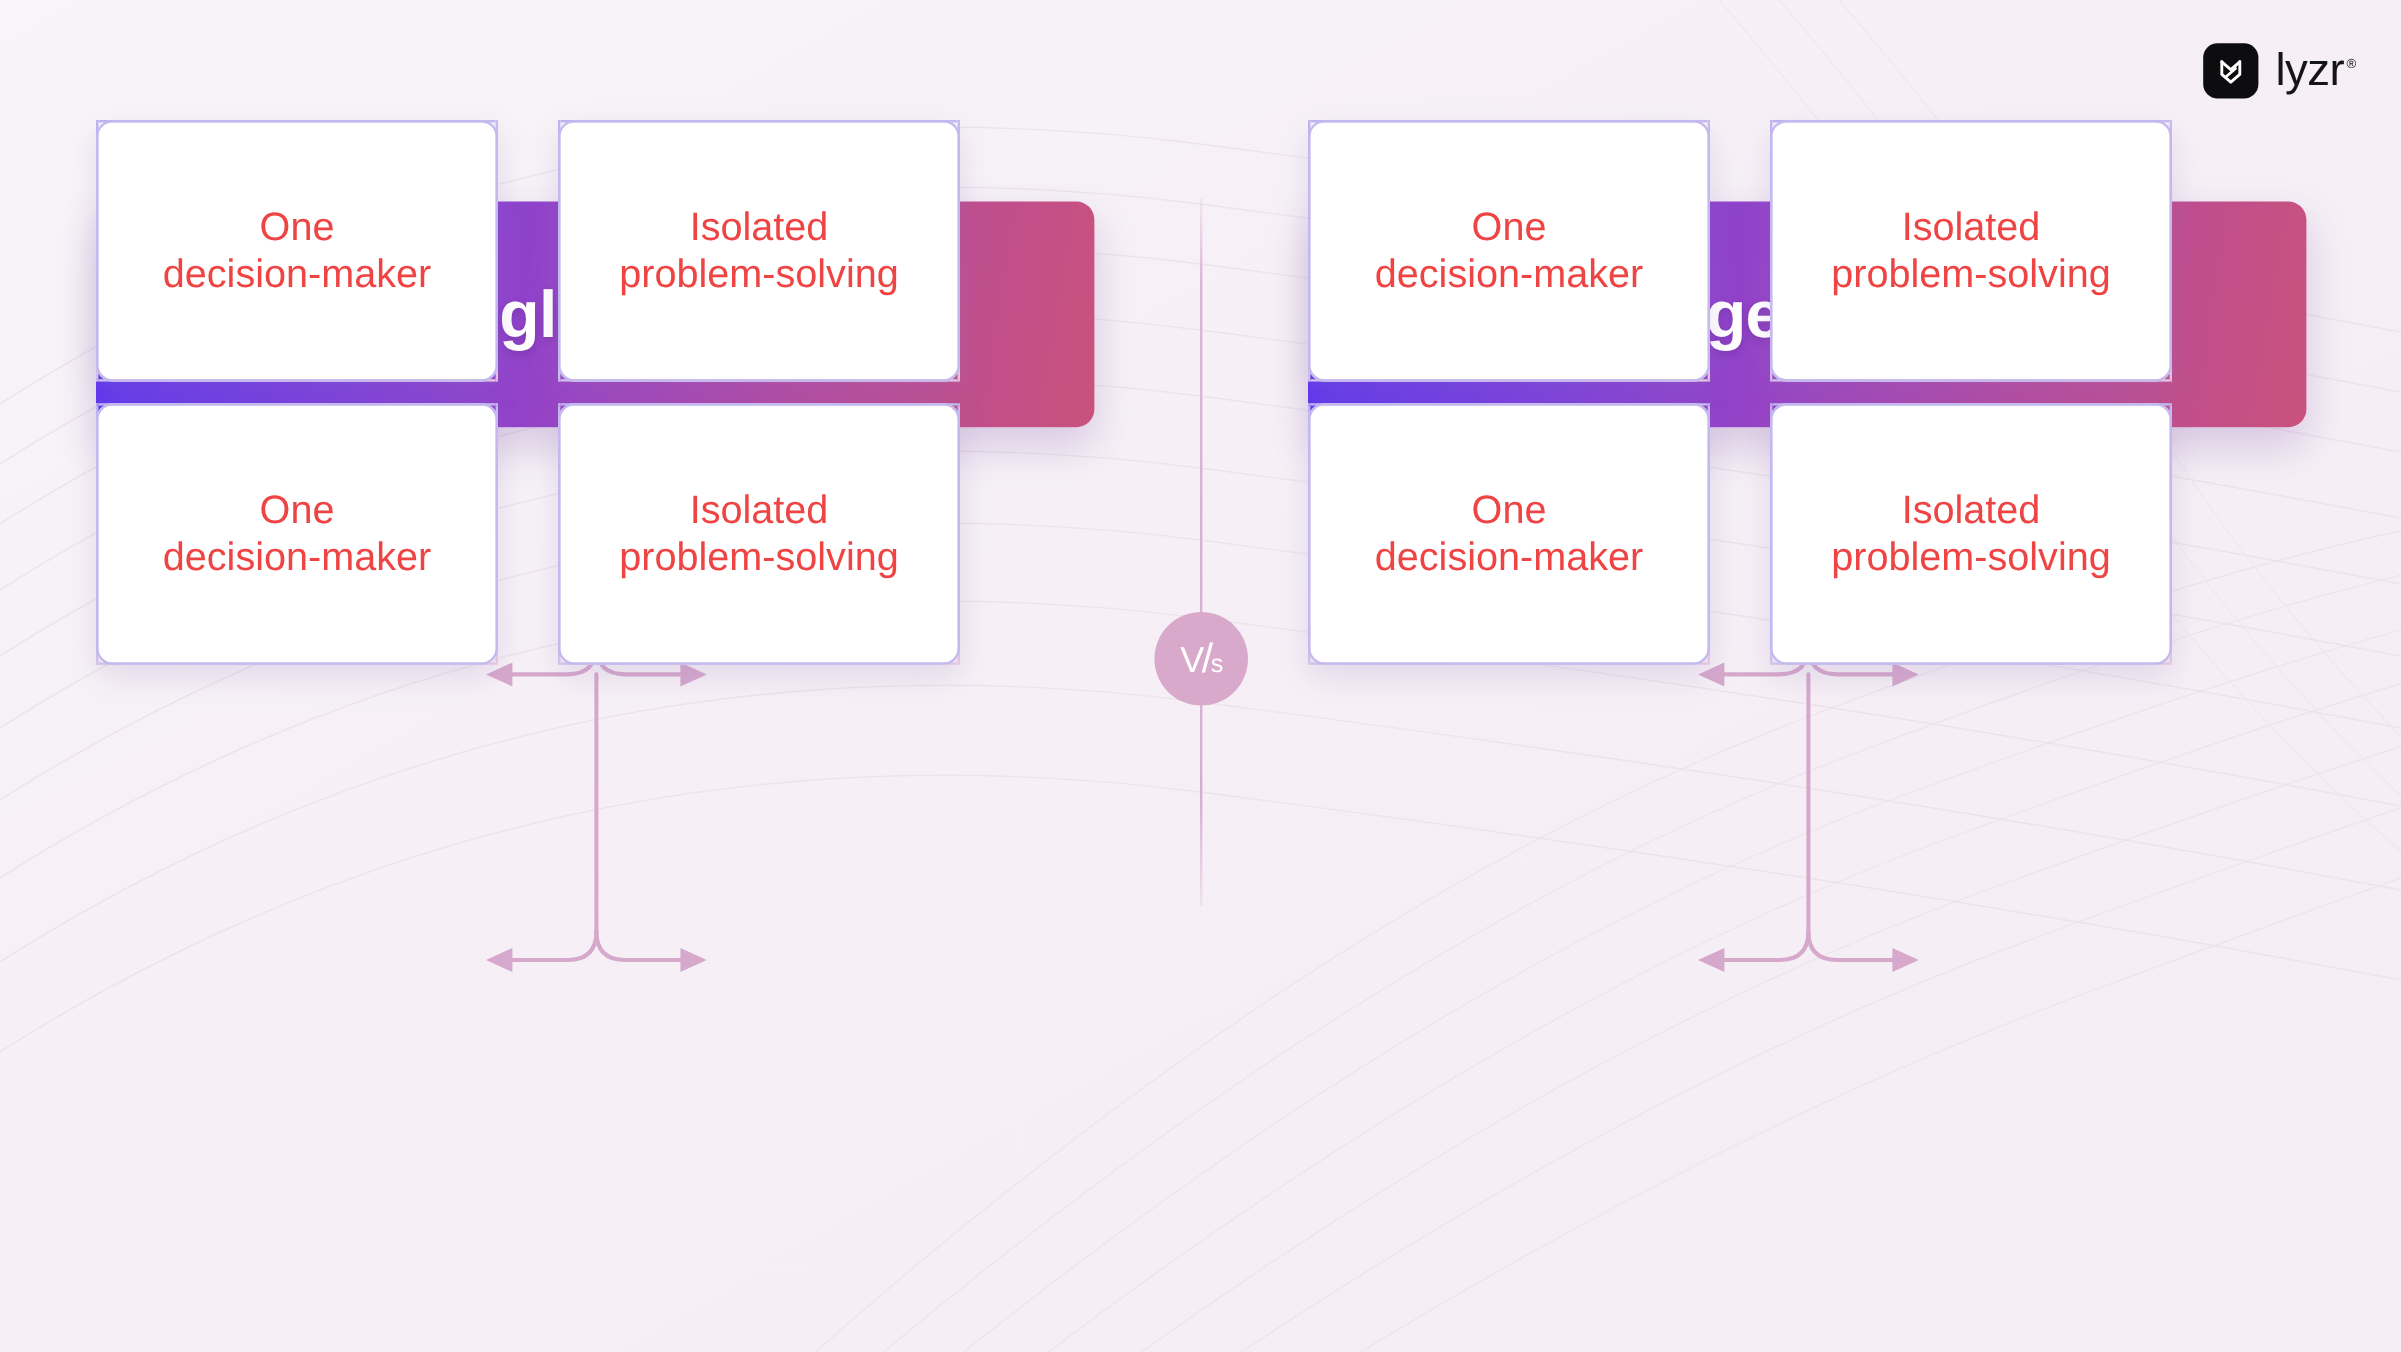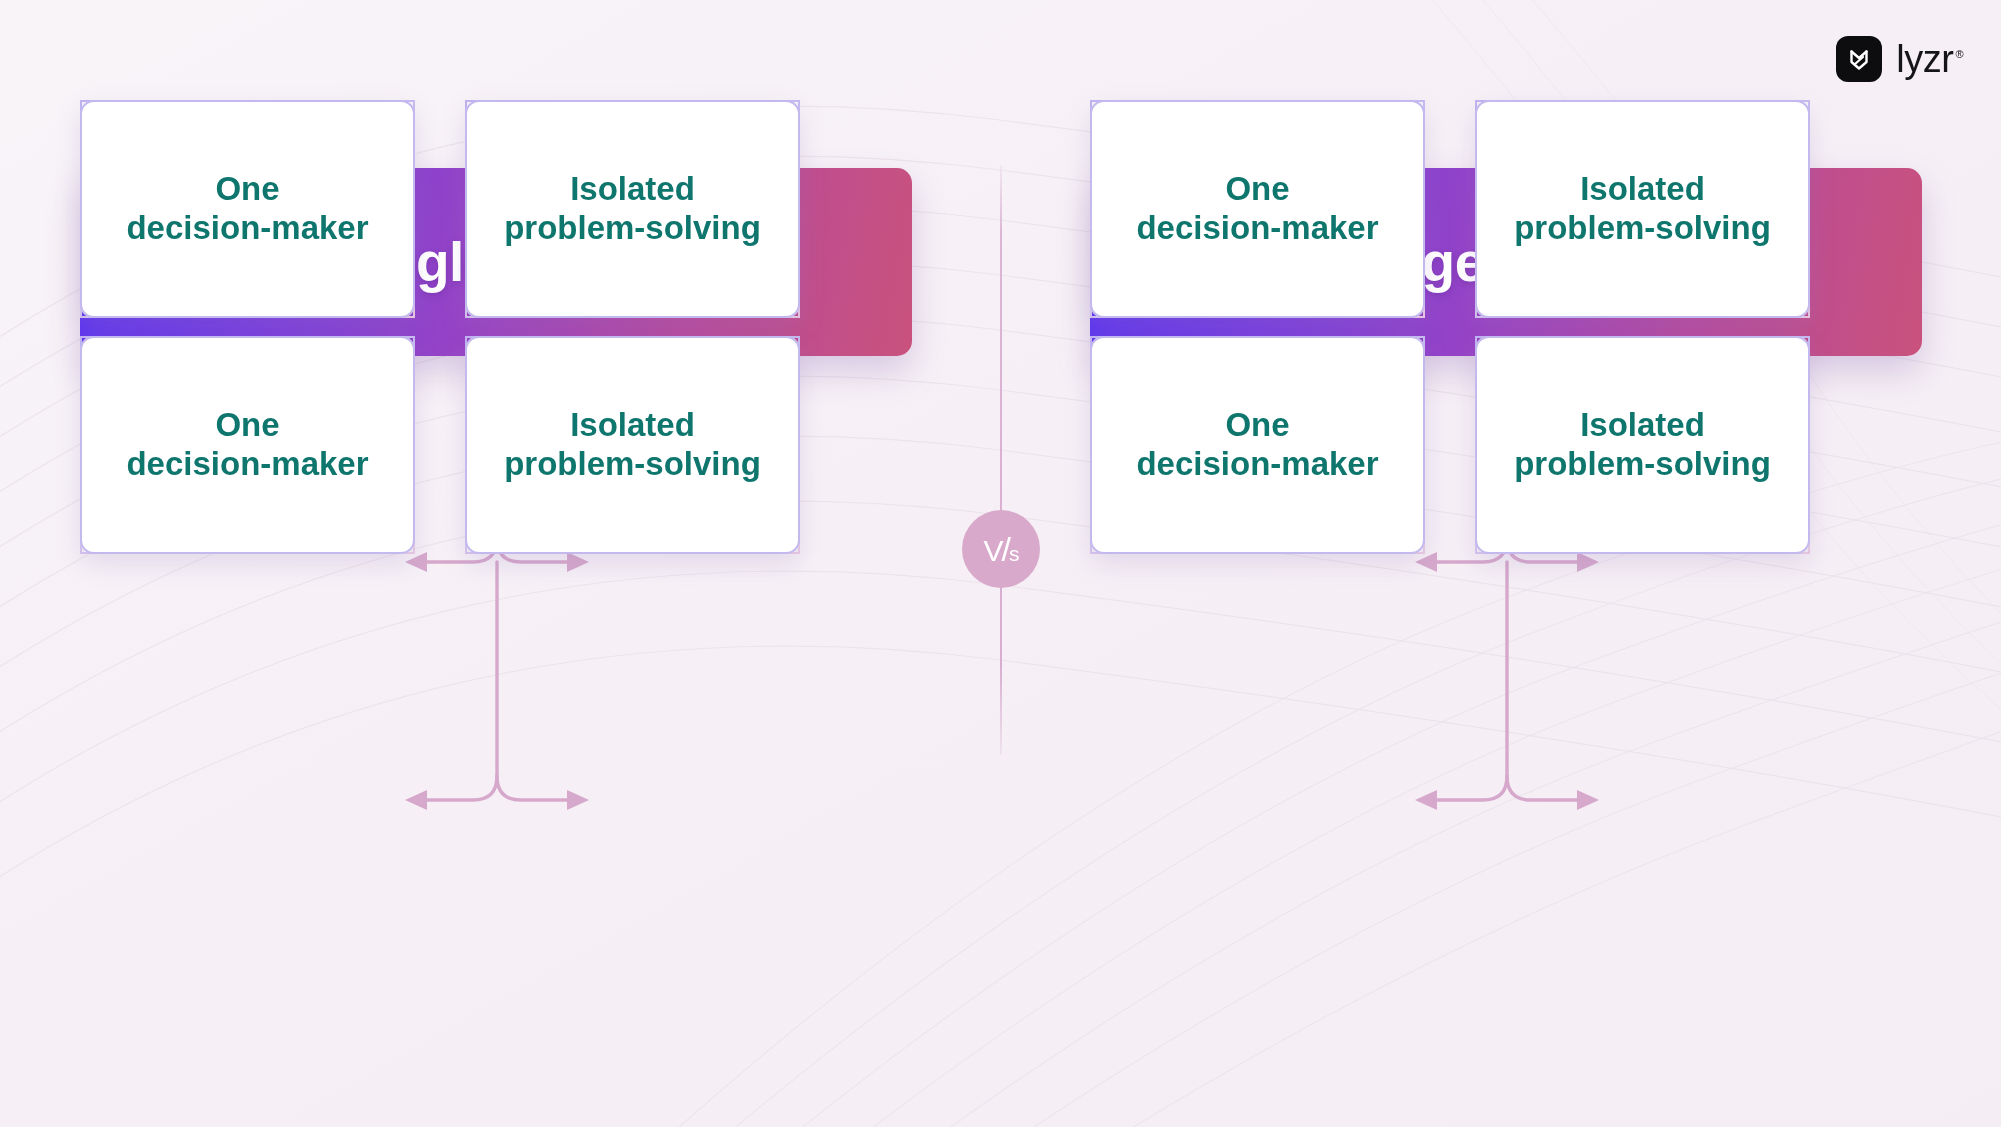--- a/index.html
+++ b/index.html
@@ -90,22 +90,22 @@
   }
   .card-inner {
     position:absolute; inset:-2px;
     border-radius:14px;
     border:2px solid #c3b9ef;
     pointer-events:none;
   }
   .card-text {
     font-size:33px;
     line-height:1.18;
-    color:#0f766e;
-    font-weight:700;
+    color:#ef4444;
+    font-weight:400;
     padding:0 10px;
   }
   .card-r1c1 { left:0;    top:100px; }
   .card-r1c2 { left:385px; top:100px; }
   .card-r2c1 { left:0;    top:336px; }
   .card-r2c2 { left:385px; top:336px; }
 
   
   #divider {
     position:absolute;

